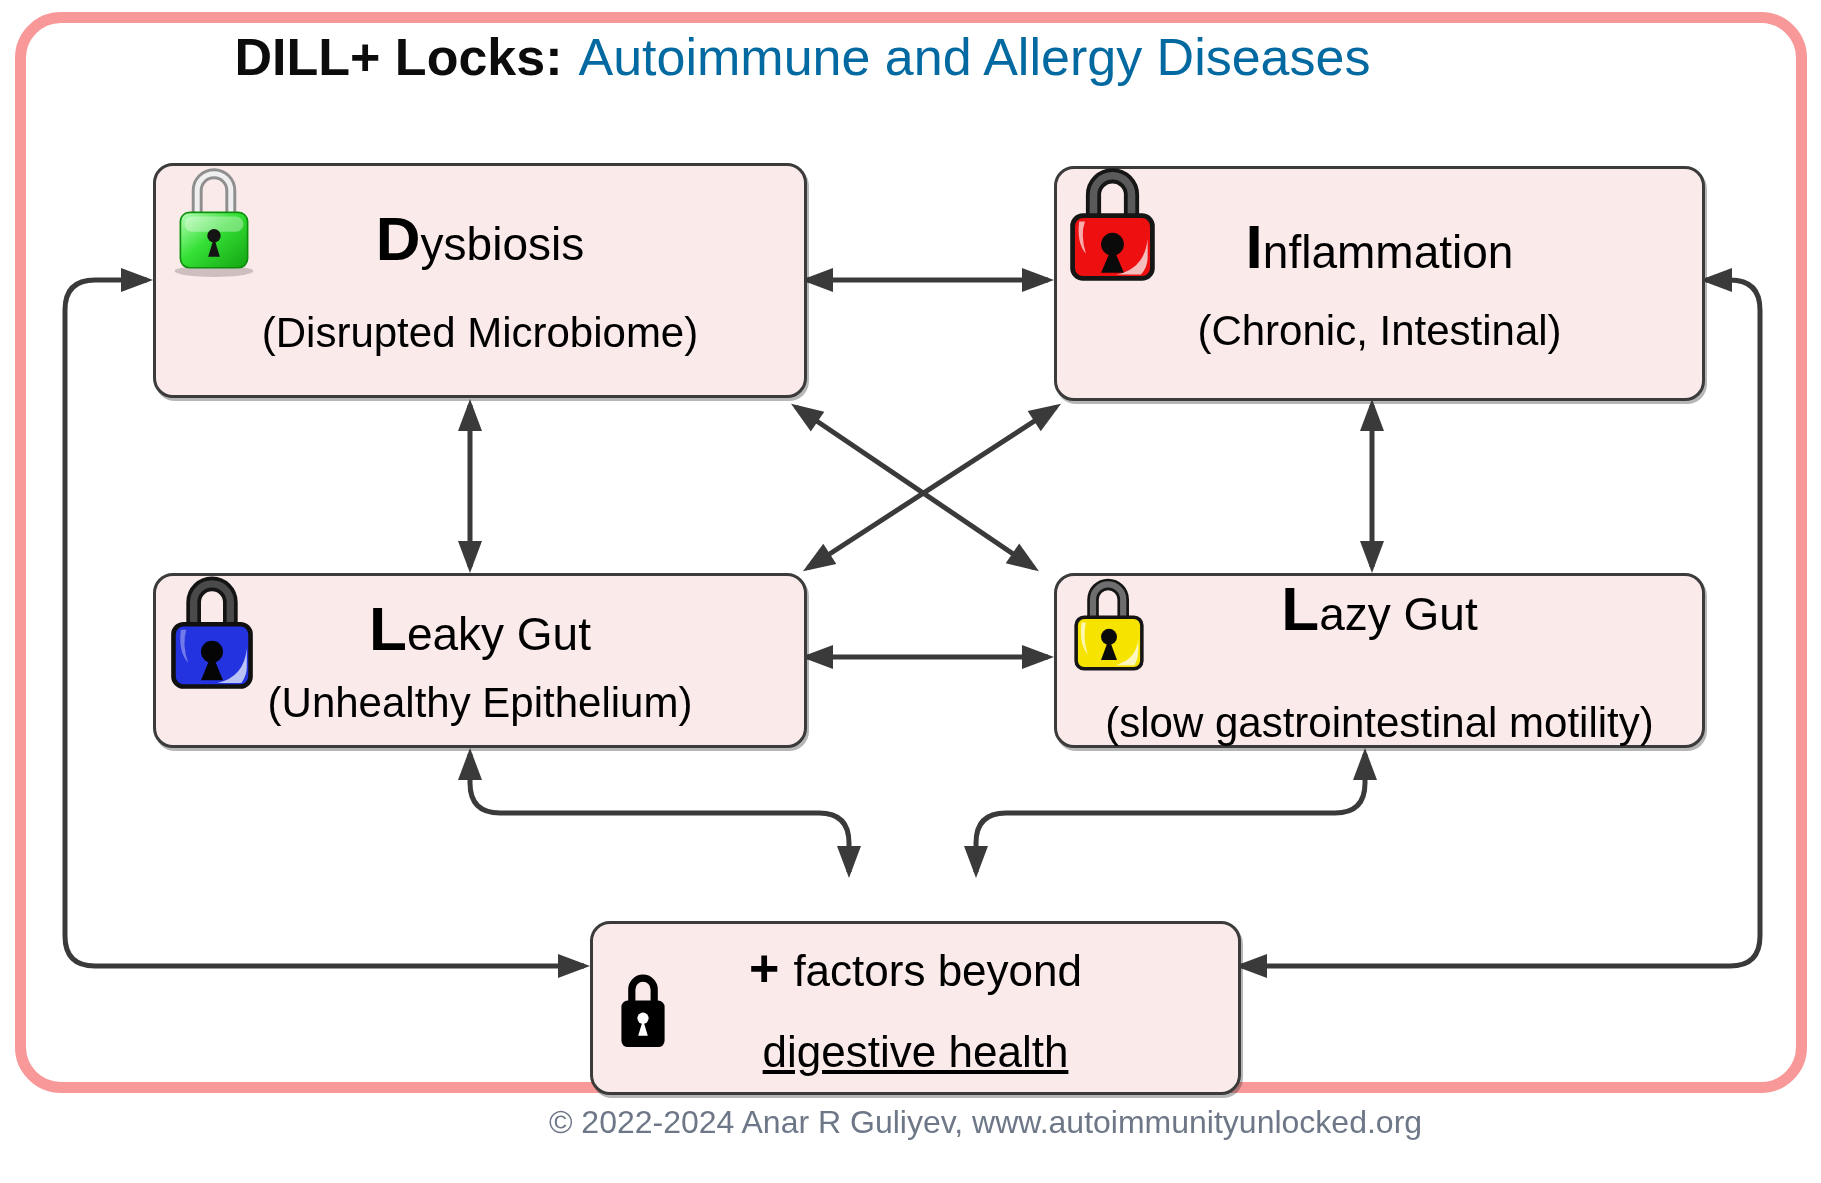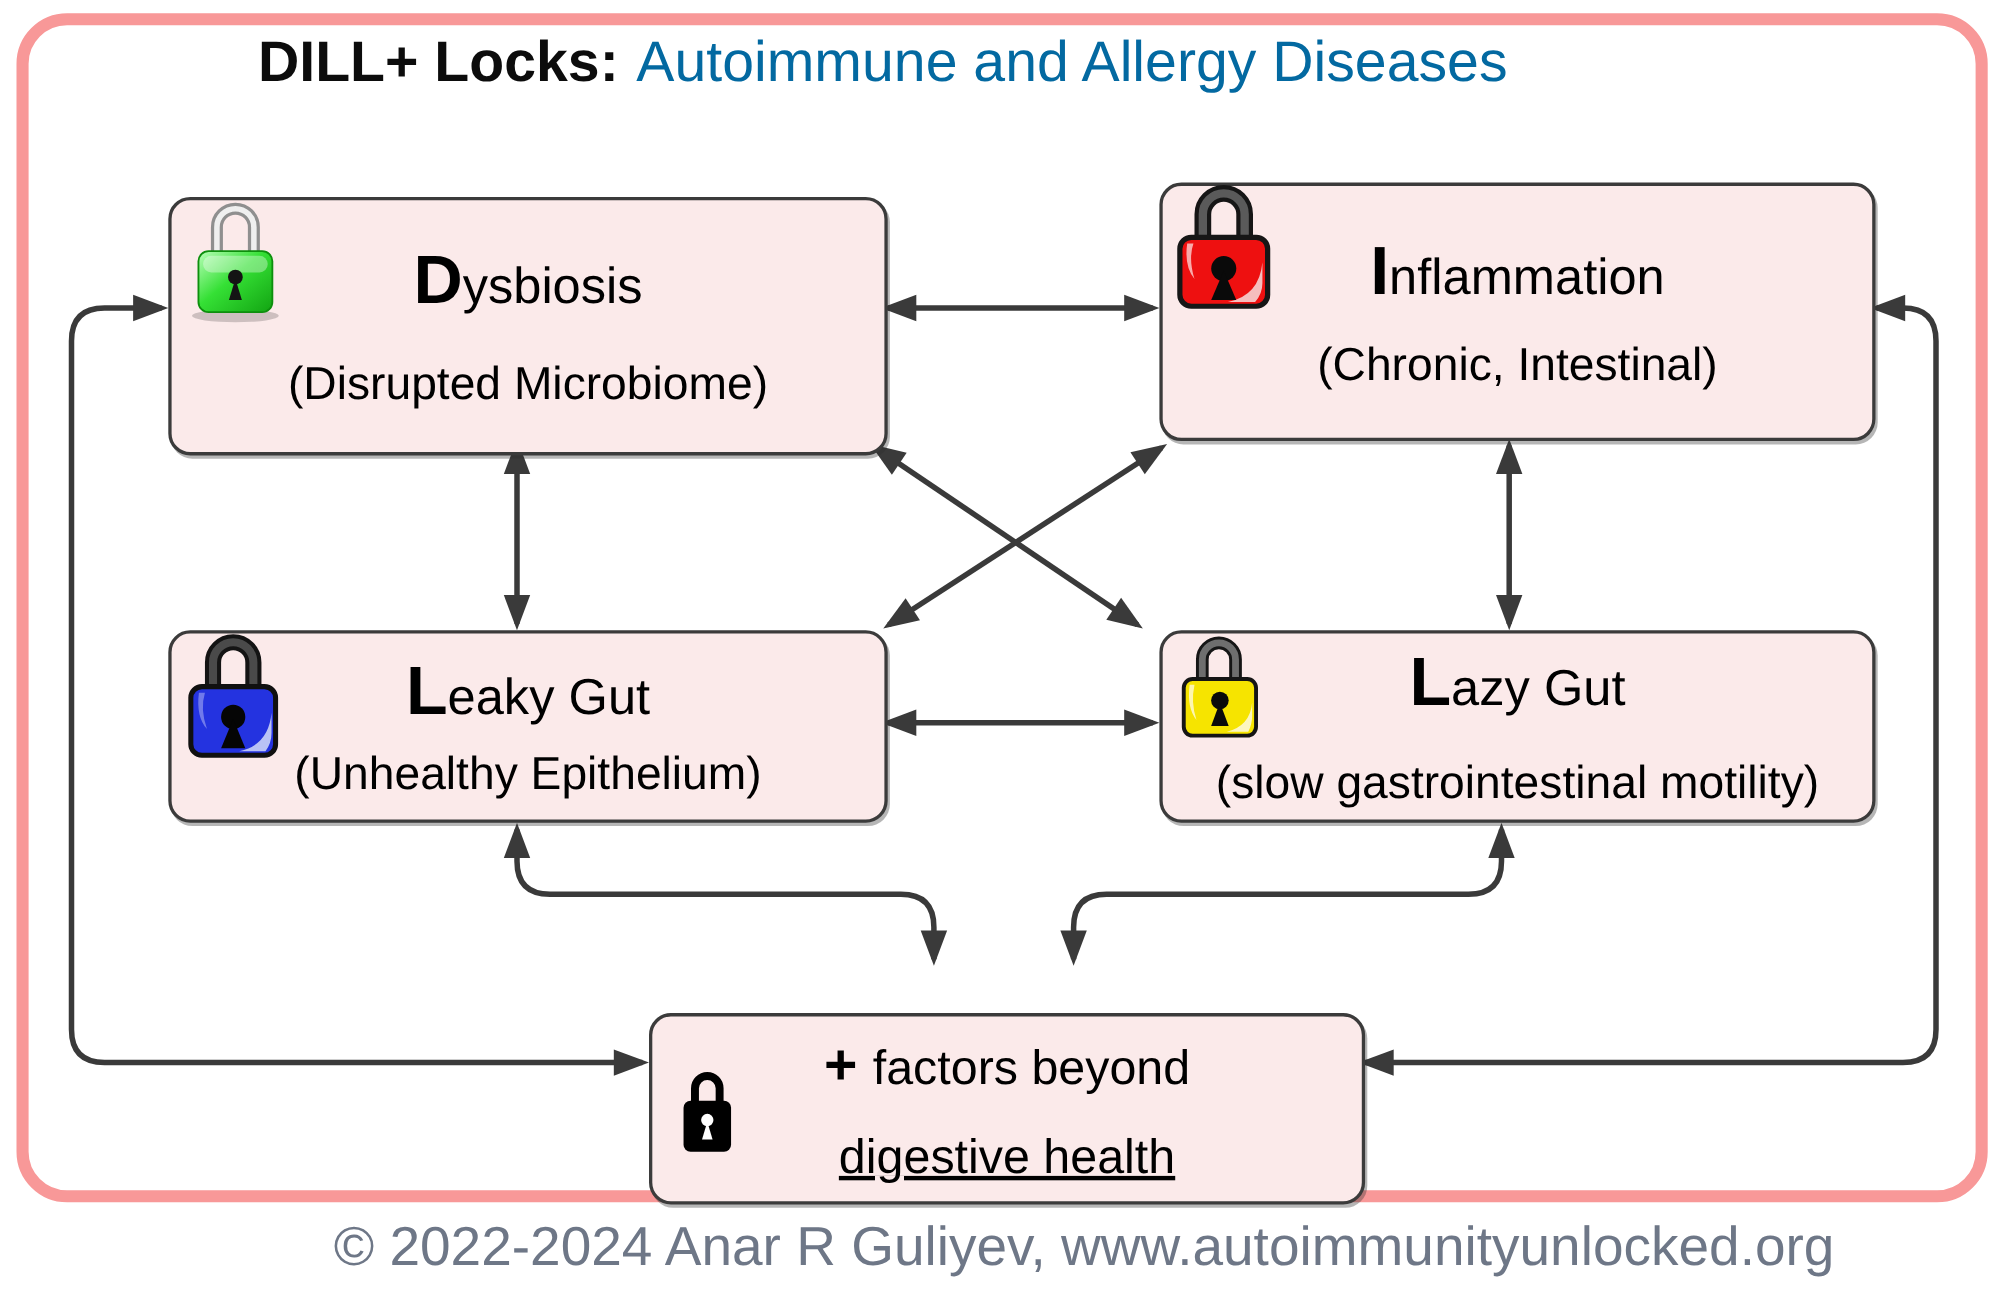--- a/index.html
+++ b/index.html
@@ -20,40 +20,40 @@
   svg.edges{position:absolute;left:0;top:0;width:1821px;height:1183px;}
   .edge{fill:none;stroke:var(--arrow);stroke-width:5px;}
   .ah{fill:var(--arrow);stroke:none;}
   .node{
     position:absolute;background:var(--box-fill);
     border:3px solid var(--box-border);border-radius:20px;
     box-shadow:2px 3px 0 rgba(45,45,45,0.35);
     display:flex;flex-direction:column;justify-content:center;align-items:center;
     color:#000;
   }
-  .node-dysbiosis   {left:153px;top:179px;width:648px;height:229px;gap:40px;}
+  .node-dysbiosis   {left:153px;top:163px;width:648px;height:229px;gap:40px;}
   .node-inflammation{left:1054px;top:166px;width:645px;height:229px;gap:30px;}
   .node-leaky-gut   {left:153px;top:573px;width:648px;height:169px;gap:20px;}
-  .node-lazy-gut    {left:1054px;top:573px;width:645px;height:169px;gap:36px;}
+  .node-lazy-gut    {left:1054px;top:573px;width:645px;height:169px;gap:36px;justify-content:space-between;}
   .node-plus        {left:590px;top:921px;width:645px;height:168px;gap:34px;}
   .line1{font-size:46px;line-height:1.05;white-space:nowrap;}
   .line1 .big{font-size:62px;font-weight:bold;}
   .line2{font-size:42px;line-height:1.05;white-space:nowrap;}
   .node-plus .line1{font-size:44px;}
   .node-plus .plus-sign{font-size:52px;font-weight:bold;margin-right:14px;}
   .node-plus .line2{font-size:44px;text-decoration:underline;}
   .lock{position:absolute;}
   .lock-green {left:16px;top:-16px;}
   .lock-red   {left:8px;top:-16px;}
   .lock-blue  {left:10px;top:-16px;}
   .lock-yellow{left:12px;top:-12px;}
   .lock-black {left:22px;top:38px;}
   .footer-line{
     position:absolute;left:150px;top:1104px;width:1671px;text-align:center;
-    font-size:50px;color:var(--footer-text);white-space:nowrap;
+    font-size:32px;color:var(--footer-text);white-space:nowrap;
   }
 </style>
 </head>
 <body>
 
 <div class="stage">
 
   <div class="outer-frame"></div>
 
   <div class="diagram-title">

